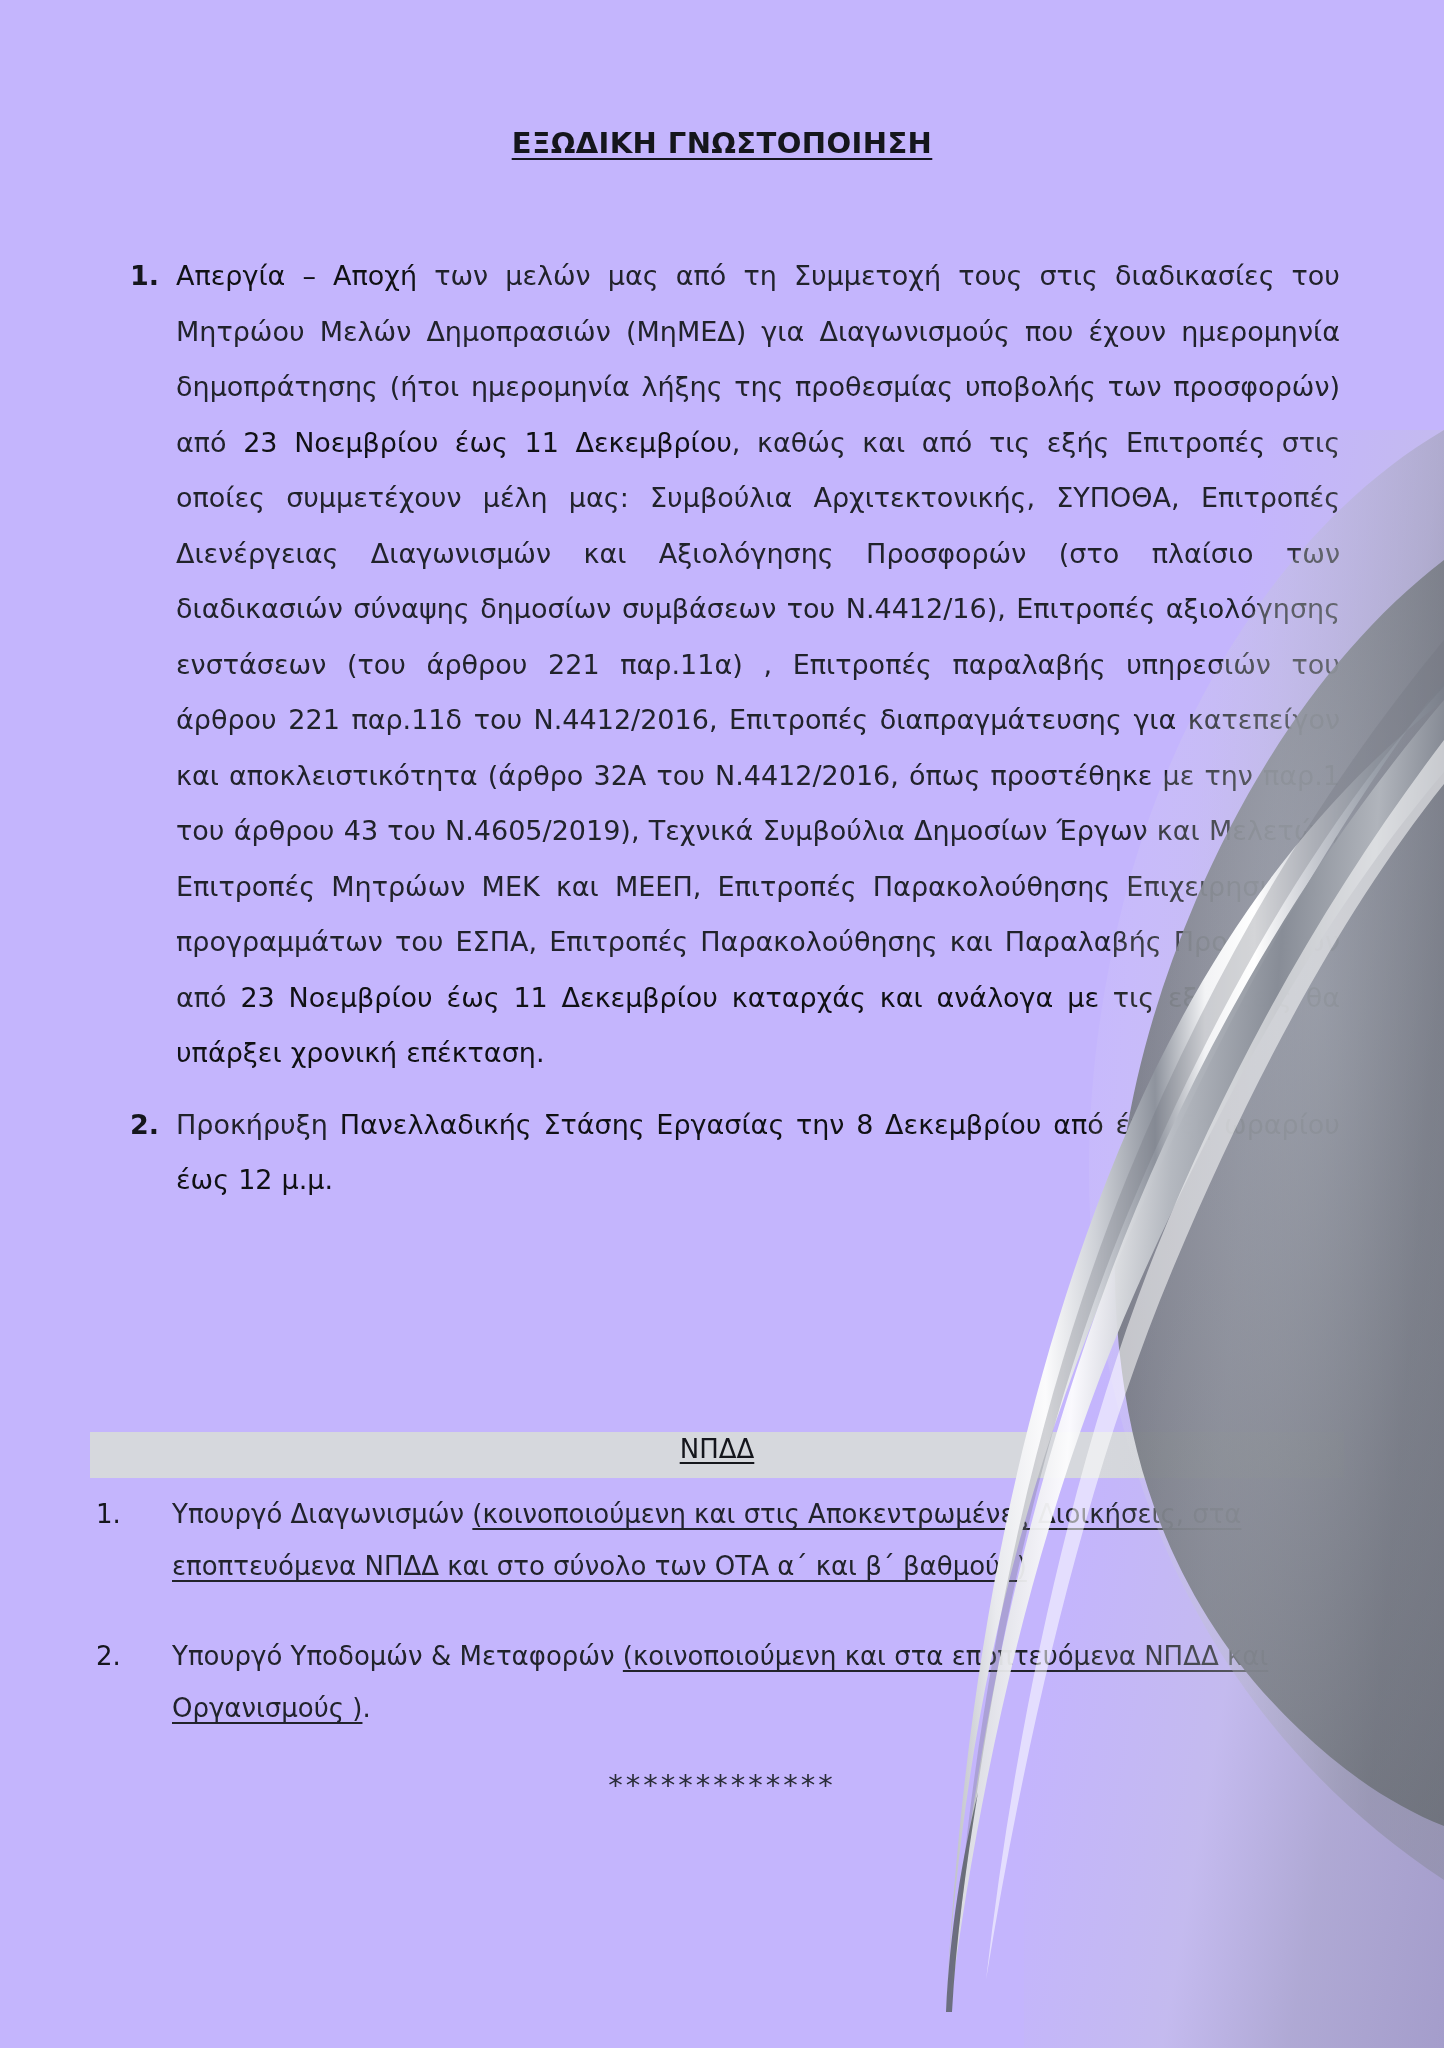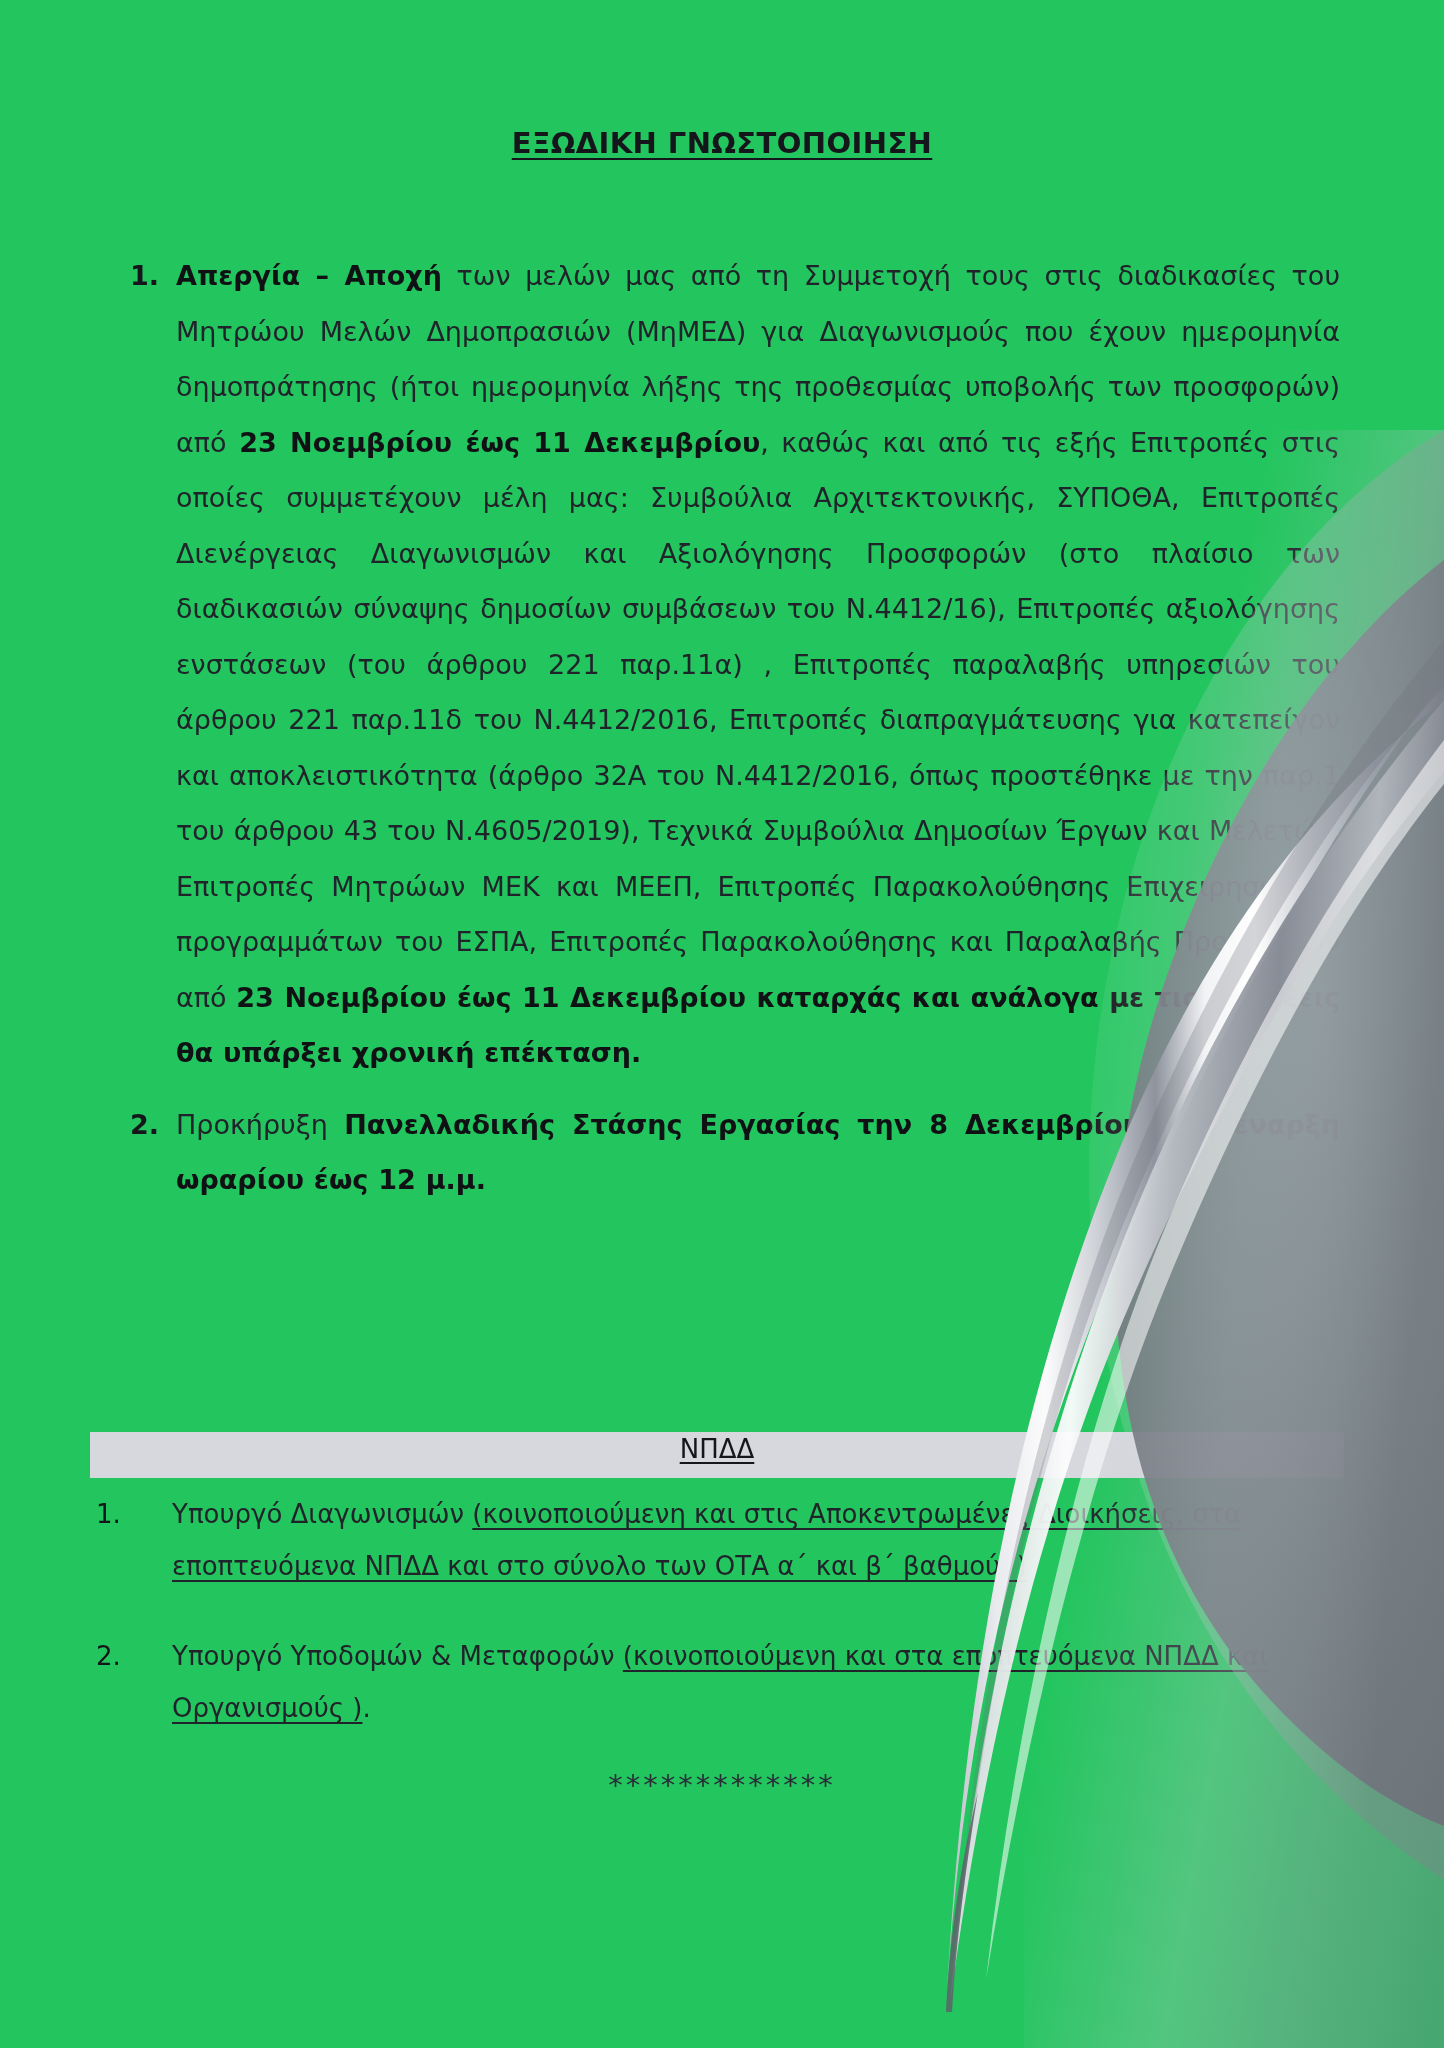--- a/index.html
+++ b/index.html
@@ -5,21 +5,21 @@
 <style>
   html, body {
     margin: 0;
     padding: 0;
     background: #ffffff;
   }
   #page {
     position: relative;
     width: 1444px;
     height: 2048px;
-    background: #22c55e;
+    background: #c4b5fd;
     overflow: hidden;
     font-family: "DejaVu Sans", "Liberation Sans", sans-serif;
     color: #1a1a1a;
   }
 
   
   .doc-title {
     position: absolute;
     left: 0;
     top: 126px;
@@ -58,21 +58,21 @@
   }
   .clause-body {
     flex: 1 1 auto;
     font-size: 27px;
     line-height: 55.5px;
     text-align: justify;
     text-align-last: left;
     color: #21232b;
     word-spacing: 0.5px;
   }
-  .clause-body b { font-weight: bold; color: #101114; }
+  .clause-body b { font-weight: normal; color: #101114; }
 
   
   .pros-band {
     position: absolute;
     left: 90px;
     top: 1432px;
     width: 1254px;
     height: 46px;
     background: #d6d8dd;
   }

